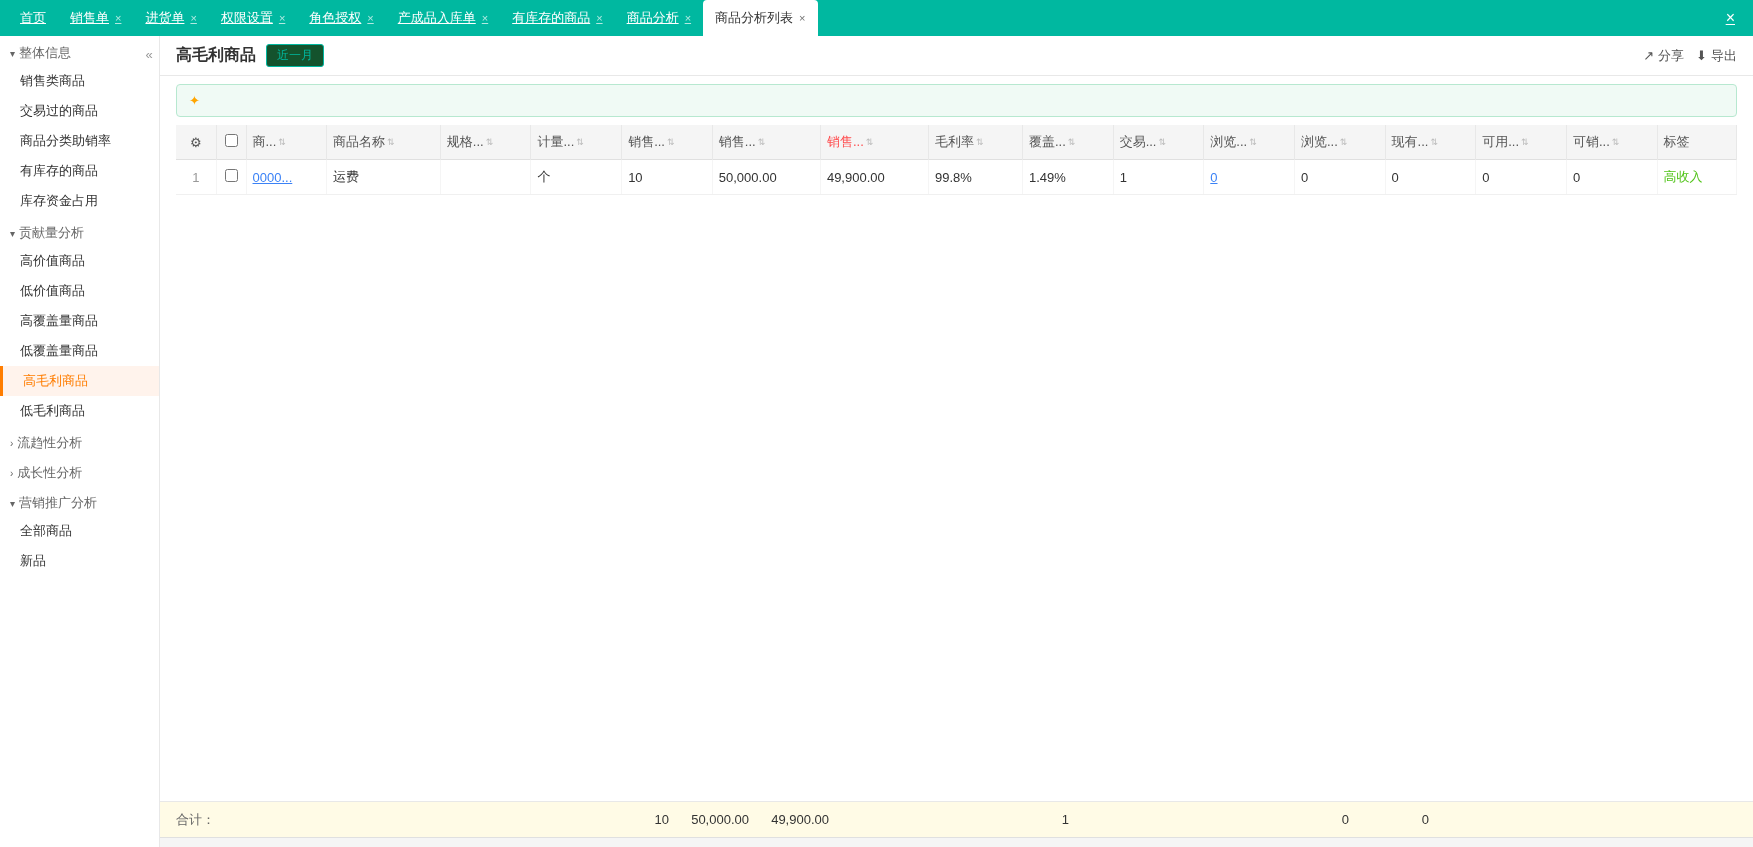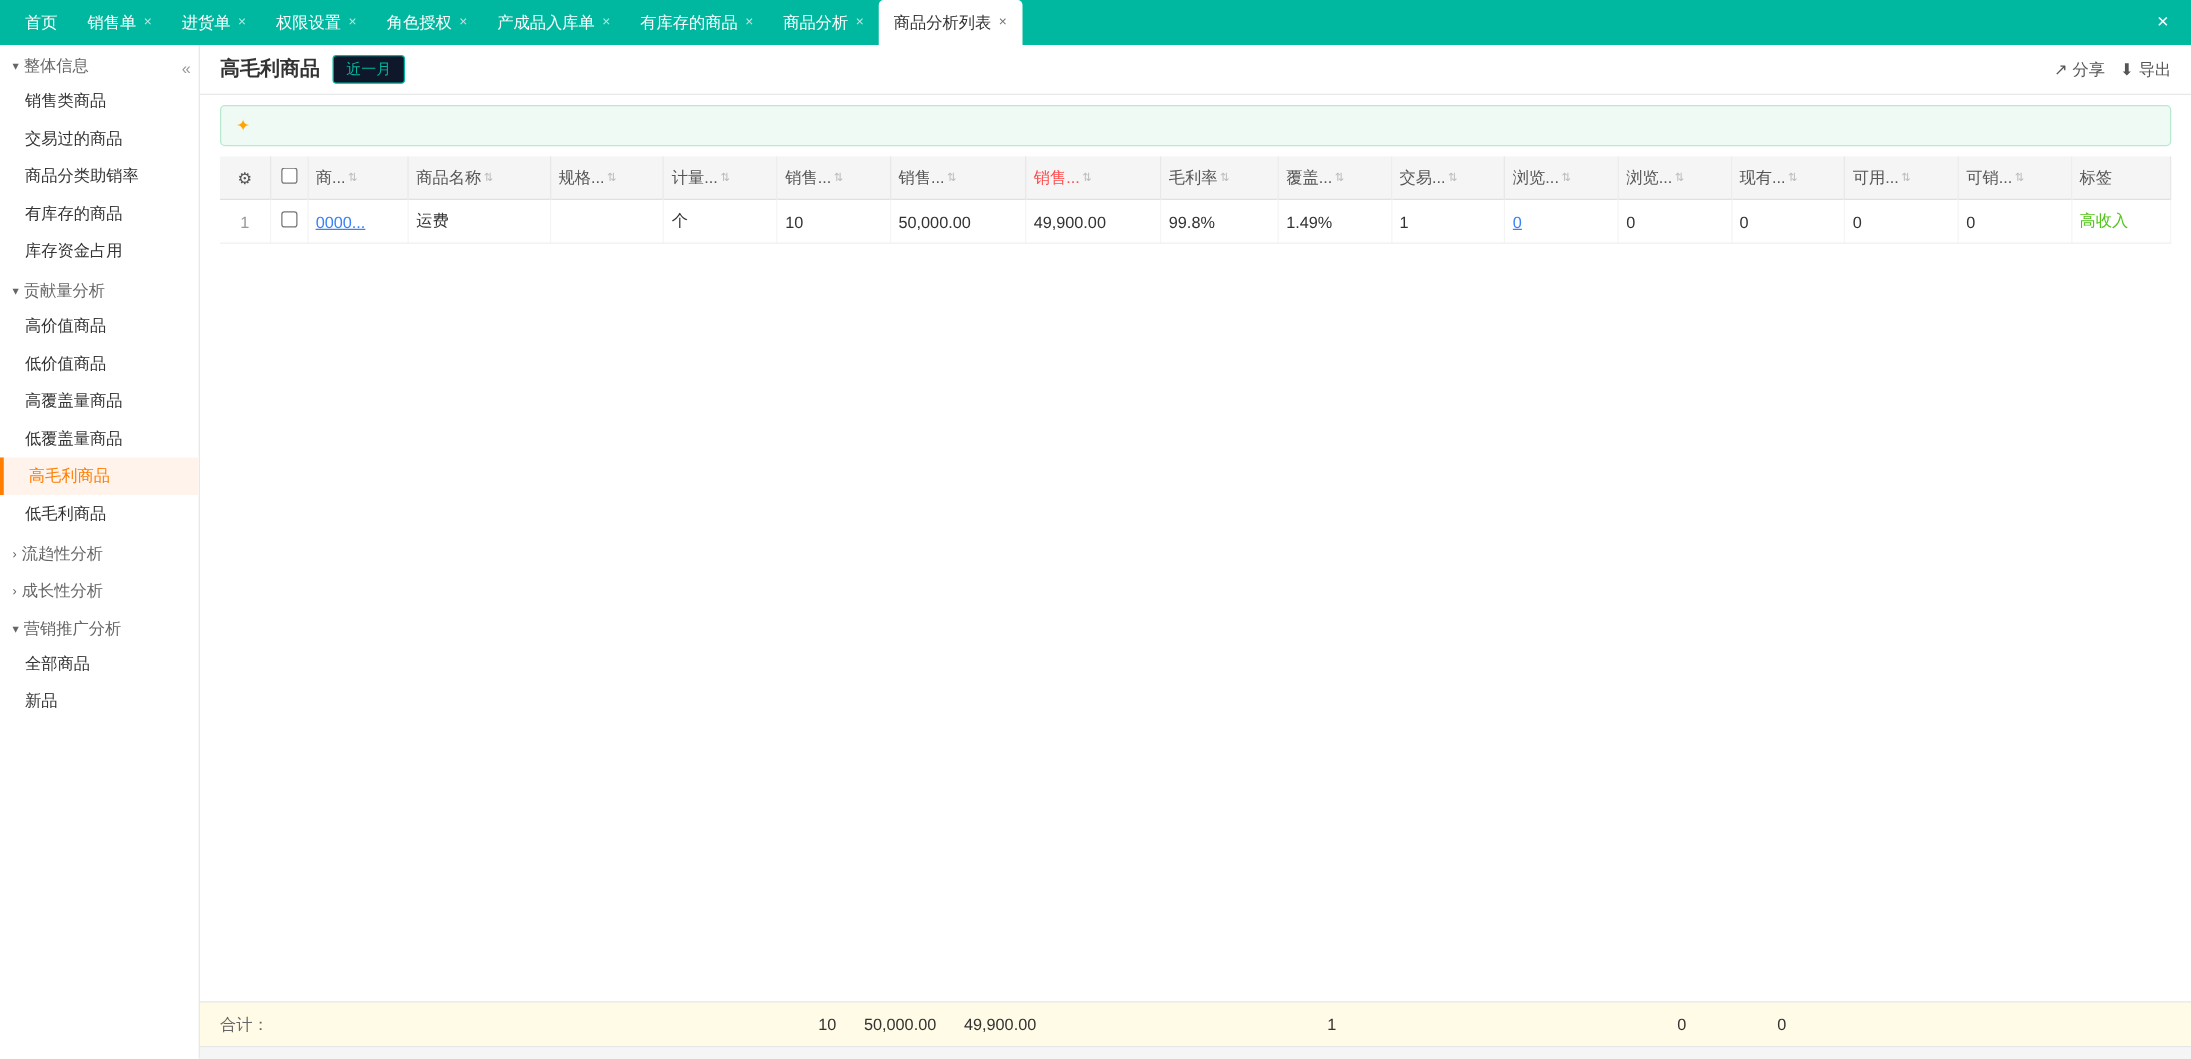--- a/index.html
+++ b/index.html
@@ -6,20 +6,21 @@
     body { background: #f5f5f5; overflow: hidden; }
 
     
     .top-nav {
       display: flex;
       align-items: center;
       background: #00b8a0;
       height: 36px;
       padding: 0 8px;
       color: #fff;
+      text-decoration: underline;
     }
     .nav-item {
       padding: 0 12px;
       height: 36px;
       display: flex;
       align-items: center;
       cursor: pointer;
       white-space: nowrap;
       font-size: 13px;
       color: #fff;
@@ -109,21 +110,21 @@
       padding: 8px 16px;
       border-bottom: 1px solid #e8e8e8;
       gap: 10px;
     }
     .page-title {
       font-size: 16px;
       font-weight: bold;
       color: #333;
     }
     .time-btn {
-      background: #0f172a;
+      background: #14532d;
       border: 1px solid #00b8a0;
       color: #00b8a0;
       border-radius: 3px;
       padding: 2px 10px;
       cursor: pointer;
       font-size: 12px;
     }
     .search-box {
       display: flex;
       align-items: center;

